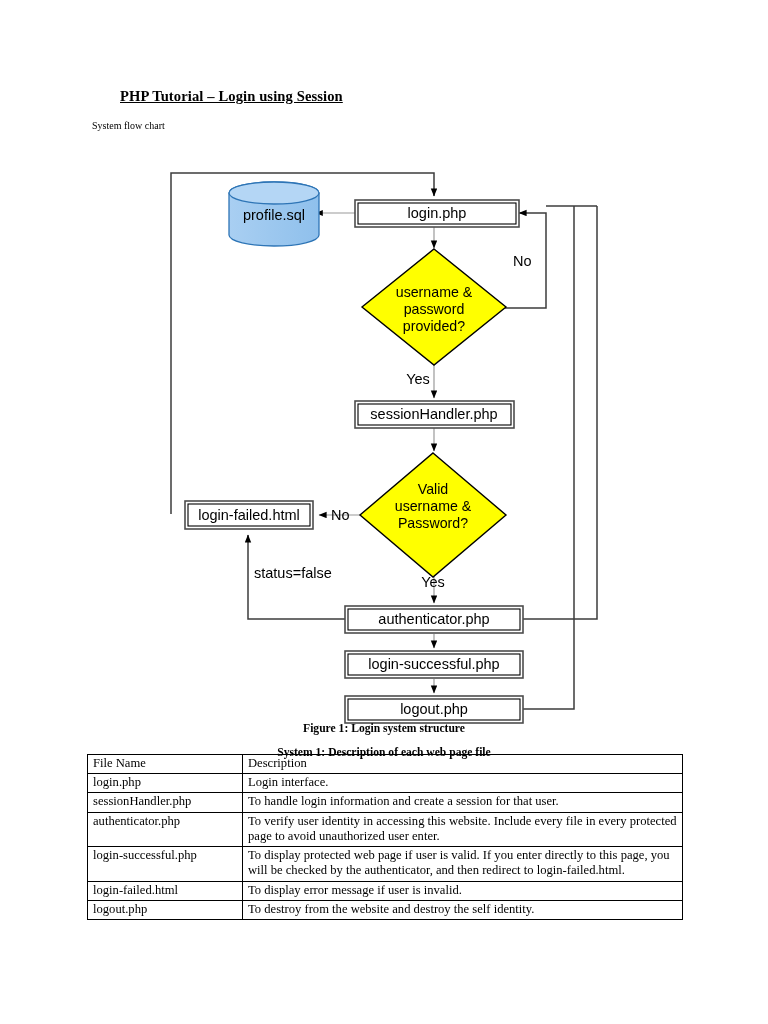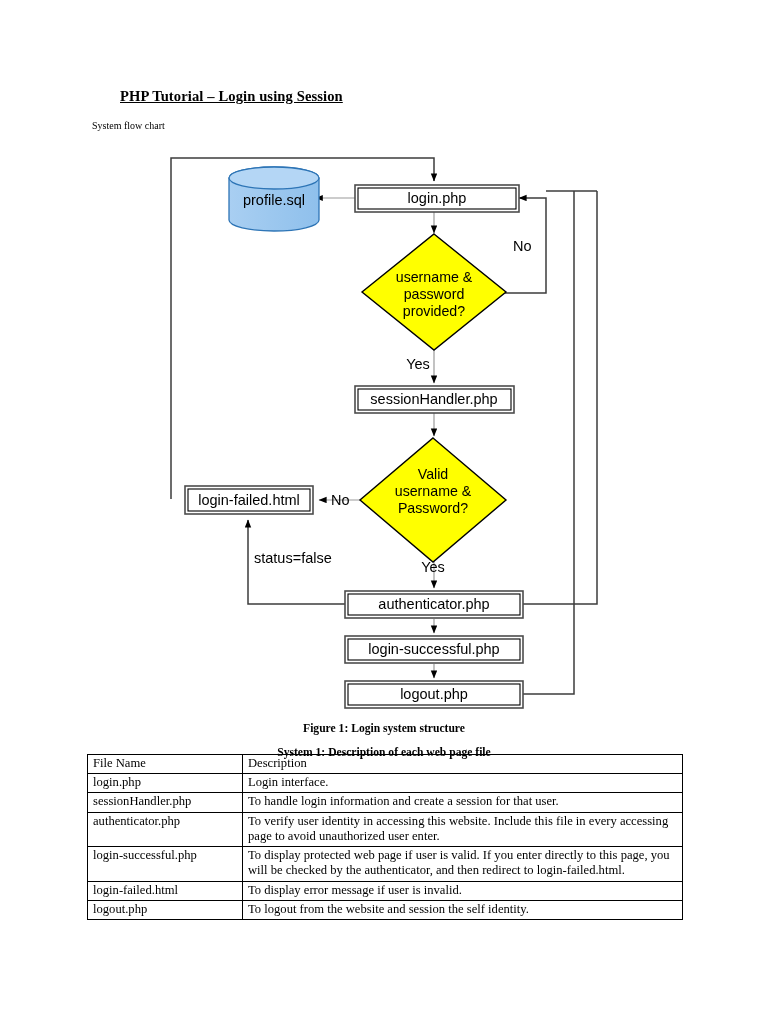--- a/index.html
+++ b/index.html
@@ -40,21 +40,21 @@
     left: 92px;
     top: 120px;
     font-size: 10px;
     white-space: nowrap;
   }
 
   
   #flowchart {
     position: absolute;
     left: 0;
-    top: 1px;
+    top: 16px;
     width: 608px;
     height: 720px;
     pointer-events: none;
   }
   #flowchart svg { display: block; }
 
   .node-label {
     font-family: "Liberation Sans", "DejaVu Sans", sans-serif;
     font-size: 14.5px;
     fill: #000000;
@@ -277,30 +277,30 @@
         <tr>
           <td>login.php</td>
           <td>Login interface.</td>
         </tr>
         <tr>
           <td>sessionHandler.php</td>
           <td>To handle login information and create a session for that user.</td>
         </tr>
         <tr>
           <td>authenticator.php</td>
-          <td>To verify user identity in accessing this website. Include this file in every accessing page to avoid unauthorized user enter.</td>
+          <td>To verify user identity in accessing this website. Include every file in every protected page to avoid unauthorized user enter.</td>
         </tr>
         <tr>
           <td>login-successful.php</td>
           <td>To display protected web page if user is valid. If you enter directly to this page, you will be checked by the authenticator, and then redirect to login-failed.html.</td>
         </tr>
         <tr>
           <td>login-failed.html</td>
           <td>To display error message if user is invalid.</td>
         </tr>
         <tr>
           <td>logout.php</td>
-          <td>To logout from the website and session the self identity.</td>
+          <td>To destroy from the website and destroy the self identity.</td>
         </tr>
       </tbody>
   </table>
 
 </div>
 
 </body></html>

